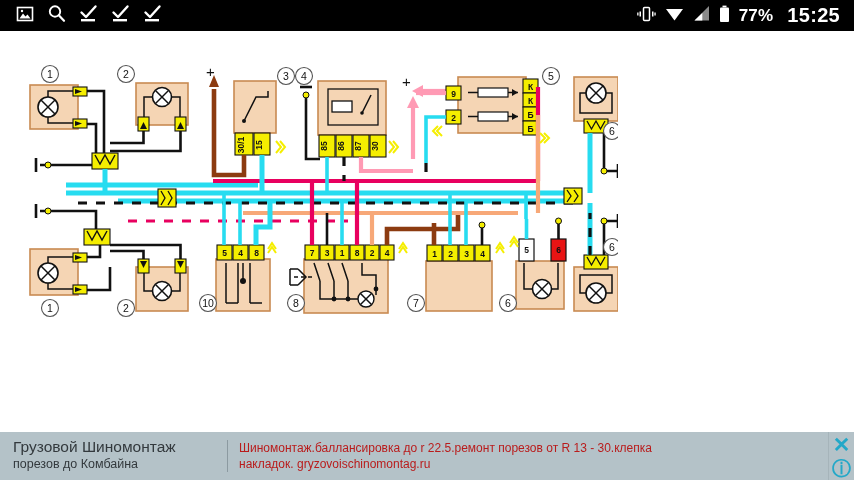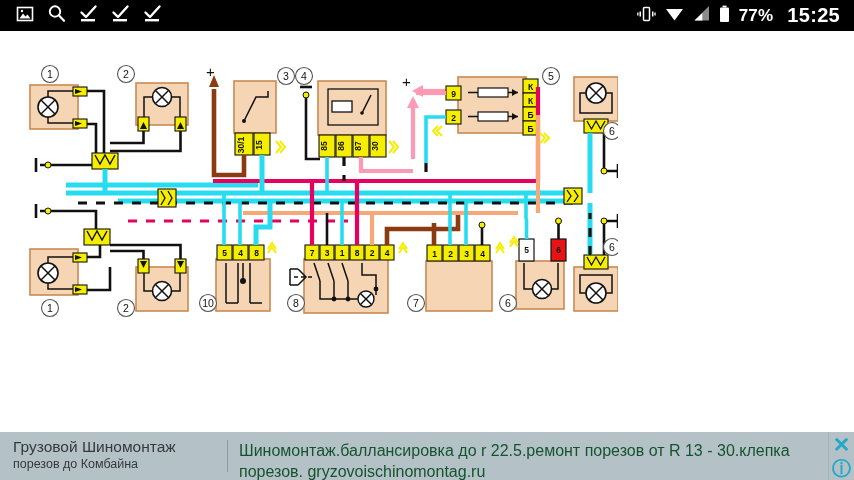--- a/index.html
+++ b/index.html
@@ -32,21 +32,21 @@
   #cap-right { left:690px; top:16px; }
 
   
   #ad { position:absolute; left:0; top:432px; width:854px; height:48px;
         background:#b4c2c8; display:flex; align-items:stretch; }
   #ad-brand { width:227px; padding:6px 0 0 13px; }
   #ad-title { font-size:15.5px; color:#33393d; line-height:1.15; }
   #ad-sub   { font-size:12.5px; color:#33393d; line-height:1.15; margin-top:1px; }
   #ad-div { width:1px; background:#8c9aa1; margin:8px 0; }
   #ad-body { flex:1; padding:8px 0 0 11px; }
-  .ad-line { font-size:16px; color:#14532d; line-height:1.34; }
+  .ad-line { font-size:12px; color:#b91c1c; line-height:1.34; }
   #ad-btns { width:26px; display:flex; flex-direction:column;
              align-items:center; justify-content:space-around;
              border-left:1px solid #a6b4ba; }
   .ad-btn { color:#23a8c8; font-weight:bold; line-height:1; }
   #ad-close { font-size:21px; }
   #ad-info  { font-size:19px; }
 </style>
 </head>
 <body>
 
@@ -490,19 +490,19 @@
 </div>
 
 <div id="ad">
   <div id="ad-brand">
     <div id="ad-title">Грузовой Шиномонтаж</div>
     <div id="ad-sub">порезов до Комбайна</div>
   </div>
   <div id="ad-div"></div>
   <div id="ad-body">
     <div class="ad-line">Шиномонтаж.баллансировка до r 22.5.ремонт порезов от R 13 - 30.клепка</div>
-    <div class="ad-line">порезов. gryzovoischinomontag.ru</div>
+    <div class="ad-line">накладок. gryzovoischinomontag.ru</div>
   </div>
   <div id="ad-btns">
     <span class="ad-btn" id="ad-close">✕</span>
     <span class="ad-btn" id="ad-info">ⓘ</span>
   </div>
 </div>
 
 </body></html>

